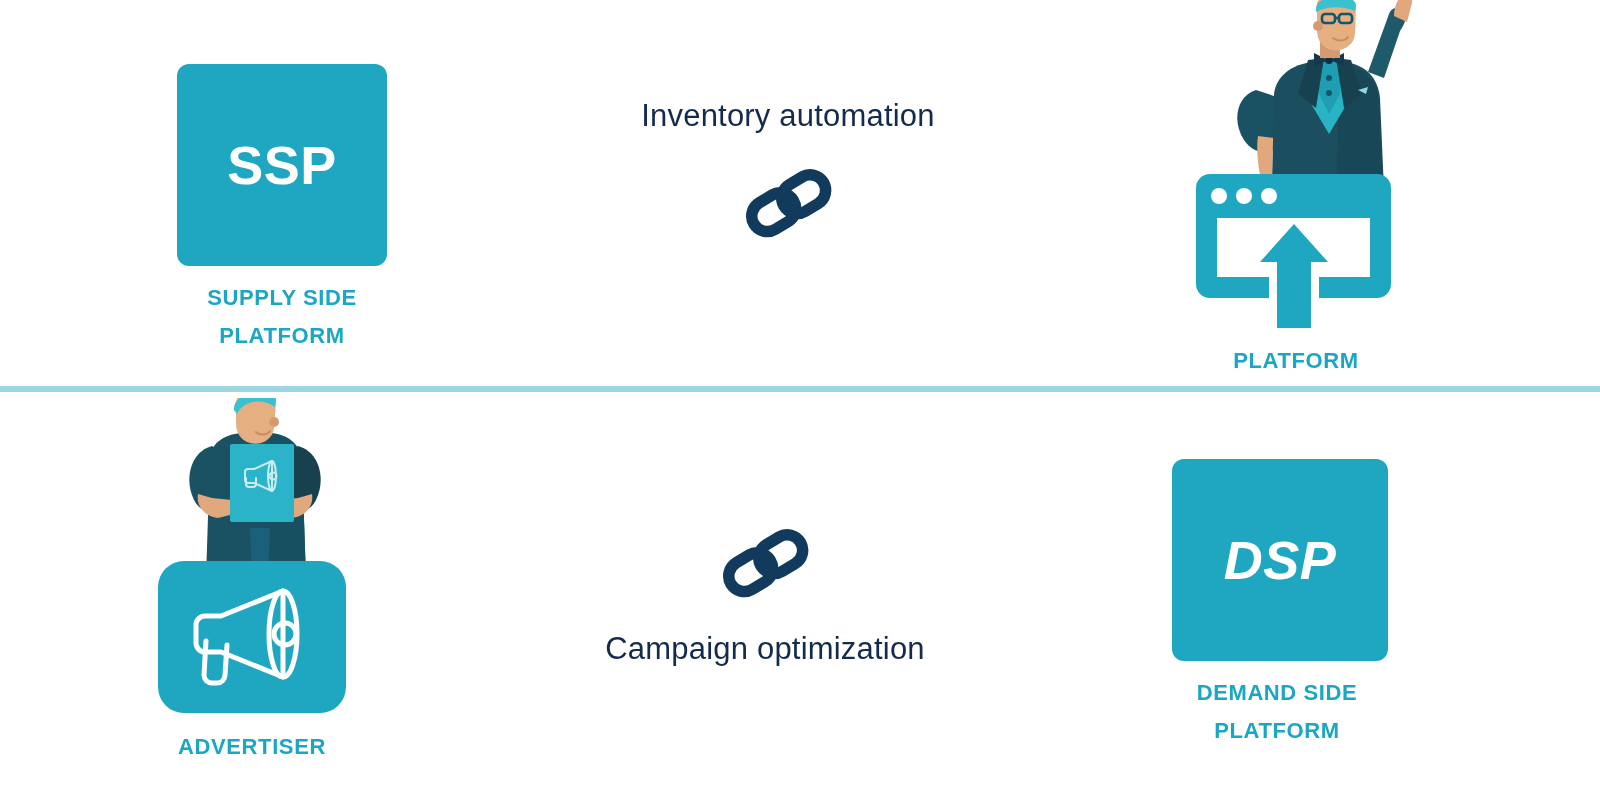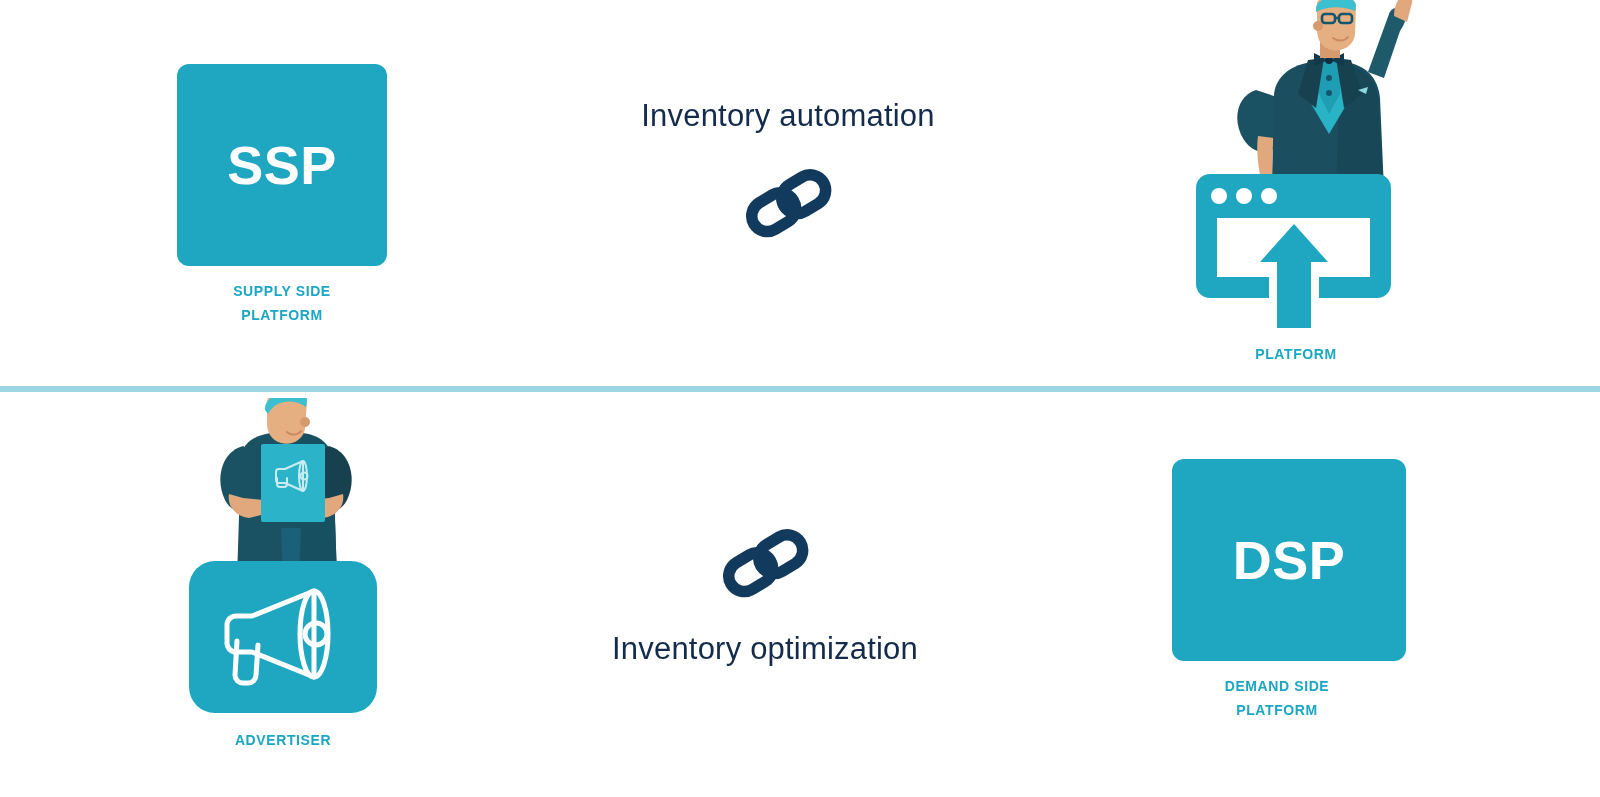--- a/index.html
+++ b/index.html
@@ -39,21 +39,21 @@
     font-weight:bold;
     letter-spacing:0.5px;
     font-family:"Liberation Sans", sans-serif;
   }
 
   .node-label {
     margin-top:13px;
     text-align:center;
     color:#1BA6C3;
     font-weight:bold;
-    font-size:14px;
+    font-size:22px;
     letter-spacing:0.6px;
     line-height:1.72;
     font-family:"Liberation Sans", sans-serif;
     white-space:pre-line;
   }
 
   
   .center-col {
     position:absolute;
     display:flex;
@@ -70,42 +70,42 @@
     white-space:nowrap;
   }
   .chain-wrap { line-height:0; }
 
   
   #ssp-node  { left:177px;  top:64px;  width:210px; }
   #ssp-card  { width:210px; height:202px; }
   #ssp-card .card-abbr { font-size:54px; }
 
   #dsp-node  { left:1172px; top:459px; width:210px; }
-  #dsp-card  { width:234px; height:202px; }
+  #dsp-card  { width:216px; height:202px;font-style:italic; }
   #dsp-card .card-abbr { font-size:54px; }
 
   
   #center-top    { left:543px; top:98px;  width:490px; }
   #center-bottom { left:520px; top:494px; width:490px; }
   #center-top .chain-wrap    { margin:30px 0 29px 0; }
   #center-bottom .chain-wrap { margin:30px 0 29px 0; }
 
   
   #publisher-node { left:1196px; top:0px; width:200px; }
   #publisher-art  { position:relative; width:200px; height:328px; }
   #pub-person {
     position:absolute; left:22px; top:-2px; width:200px; height:195px;
   }
   #pub-window {
     position:absolute; left:0px; top:174px; width:195px; height:154px;
   }
   #publisher-node .node-label { margin-top:14px; }
 
   
-  #advertiser-node { left:183px; top:398px; width:200px; }
+  #advertiser-node { left:152px; top:398px; width:200px; }
   #advertiser-art  { position:relative; width:200px; height:316px; }
   #adv-person {
     position:absolute; left:12px; top:0px; width:180px; height:180px;
   }
   #adv-card {
     position:absolute; left:6px; top:163px;
     width:188px; height:152px;
     background:#1FA7C2; border-radius:26px;
     display:flex; align-items:center; justify-content:center;
   }
@@ -264,21 +264,21 @@
 
     <div class="chain-wrap">
       <svg width="110" height="78" viewBox="0 0 110 78" aria-hidden="true">
         <g transform="rotate(-31 55 39)" fill="none" stroke="#123A5C" stroke-width="11.5" stroke-linecap="round">
           <rect x="15" y="24" width="46" height="31" rx="15.5" ry="15.5"></rect>
           <rect x="50" y="24" width="46" height="31" rx="15.5" ry="15.5"></rect>
         </g>
       </svg>
     </div>
 
-    <div class="center-text">Inventory optimization</div>
+    <div class="center-text">Campaign optimization</div>
   </div>
 
   <div class="node" id="dsp-node">
     <div class="card" id="dsp-card">
       <span class="card-abbr">DSP</span>
     </div>
     <div class="node-label">DEMAND SIDE
 PLATFORM</div>
   </div>
 

